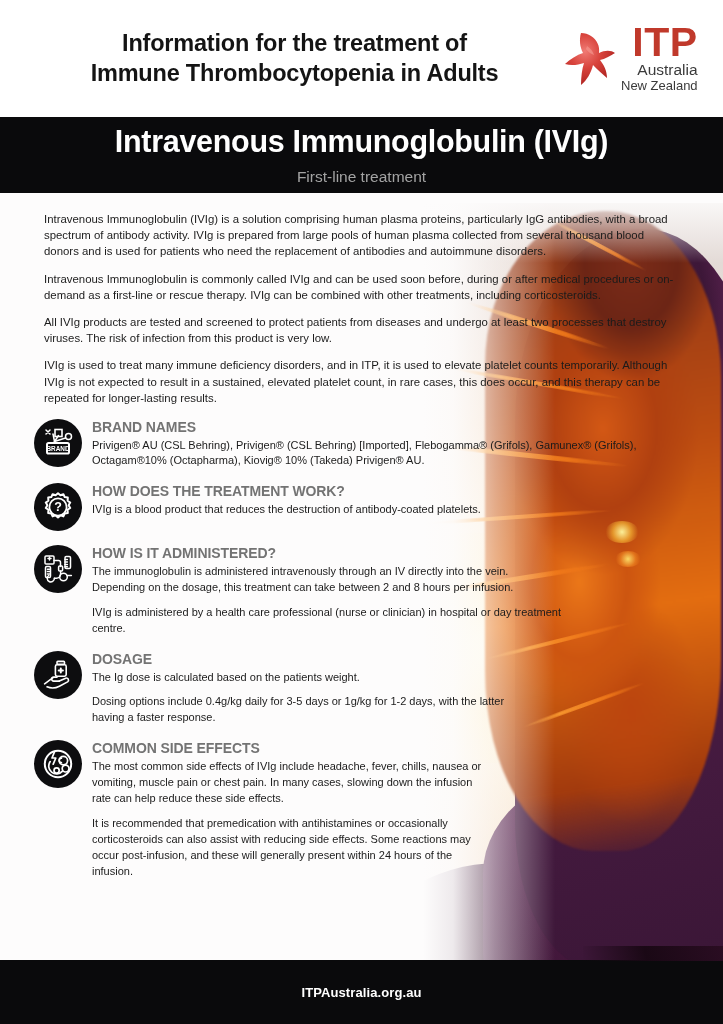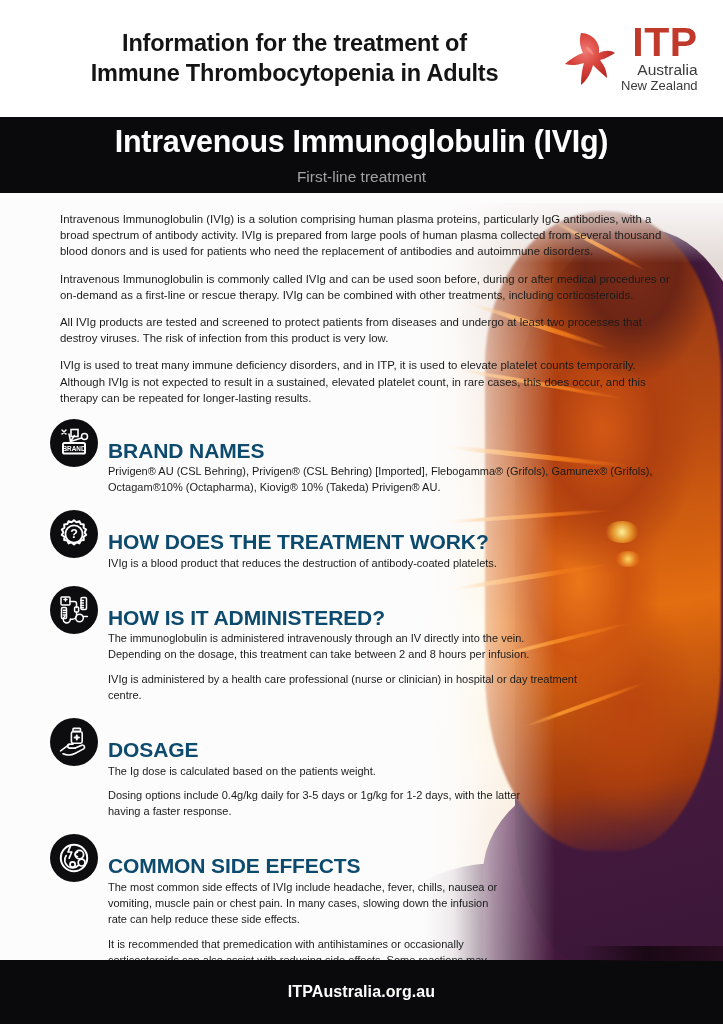--- a/index.html
+++ b/index.html
@@ -178,21 +178,21 @@
   }
   .photo-fade-top {
     position: absolute; left:0; right:0; top:0; height: 60px;
     background: linear-gradient(180deg, rgba(253,252,252,.85) 0%, rgba(253,252,252,0) 100%);
   }
 
   
   .content {
     position: relative;
     z-index: 2;
-    padding: 18px 0 0 16px;
+    padding: 18px 0 0 0;
   }
 
   .intro { padding: 0 47px 0 44px; }
   .intro p {
     font-size: 11.4px;
     line-height: 1.42;
     color: #1b1b1b;
     margin-bottom: 11px;
   }
 
@@ -213,27 +213,26 @@
     align-items: center;
     justify-content: center;
     margin-top: 2px;
   }
   .sec-icon svg { display: block; }
   .sec-body {
     margin-left: 10px;
     padding-top: 3px;
   }
   .sec-title {
-    font-size: 21px;
+    font-size: 14px;
     font-weight: bold;
-    color: #0c4a6e;
+    color: #737373;
     letter-spacing: -0.1px;
     line-height: 1.12;
     margin-bottom: 2px;
-    margin-top: 19px;
   }
   .sec-body p {
     font-size: 11px;
     line-height: 1.45;
     color: #1b1b1b;
     margin-bottom: 9px;
   }
   .sec-body p:last-child { margin-bottom: 0; }
 
   .w-brand   { max-width: 600px; }
@@ -249,21 +248,21 @@
     width: 723px;
     height: 64px;
     background: #0a0a0c;
     display: flex;
     align-items: center;
     justify-content: center;
     z-index: 6;
   }
   .footer-link {
     color: #ffffff;
-    font-size: 16px;
+    font-size: 13px;
     font-weight: bold;
     letter-spacing: 0.1px;
     text-decoration: none;
   }
   .footer-notch {
     position: absolute;
     right: 0; top: -14px;
     width: 140px; height: 15px;
     background: linear-gradient(255deg, #2a0d22 0%, #1a0815 55%, rgba(10,10,12,0) 100%);
     z-index: 5;

